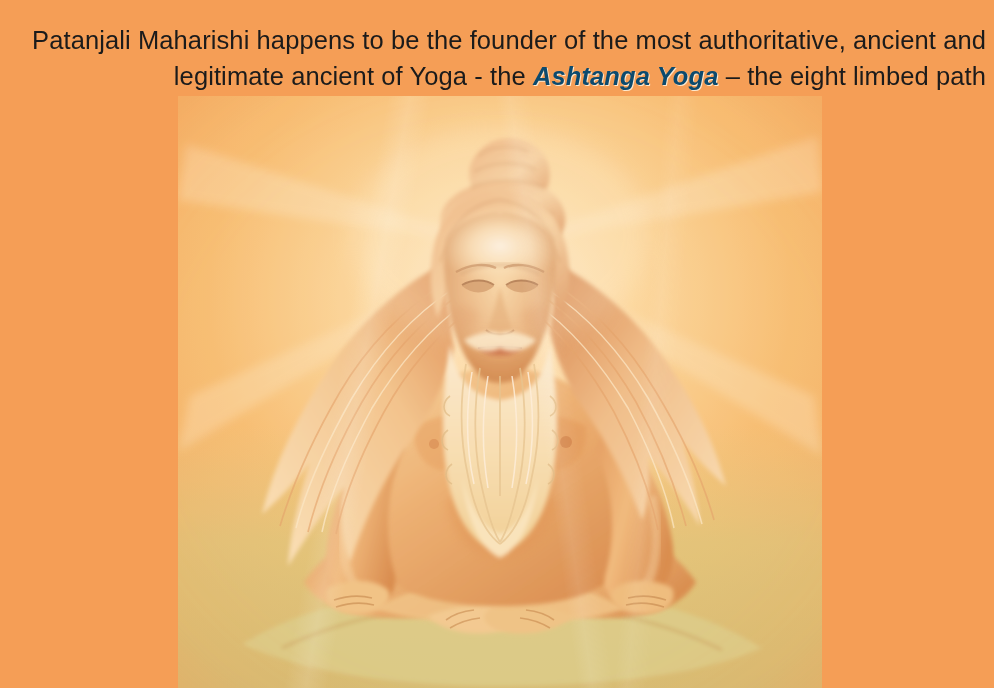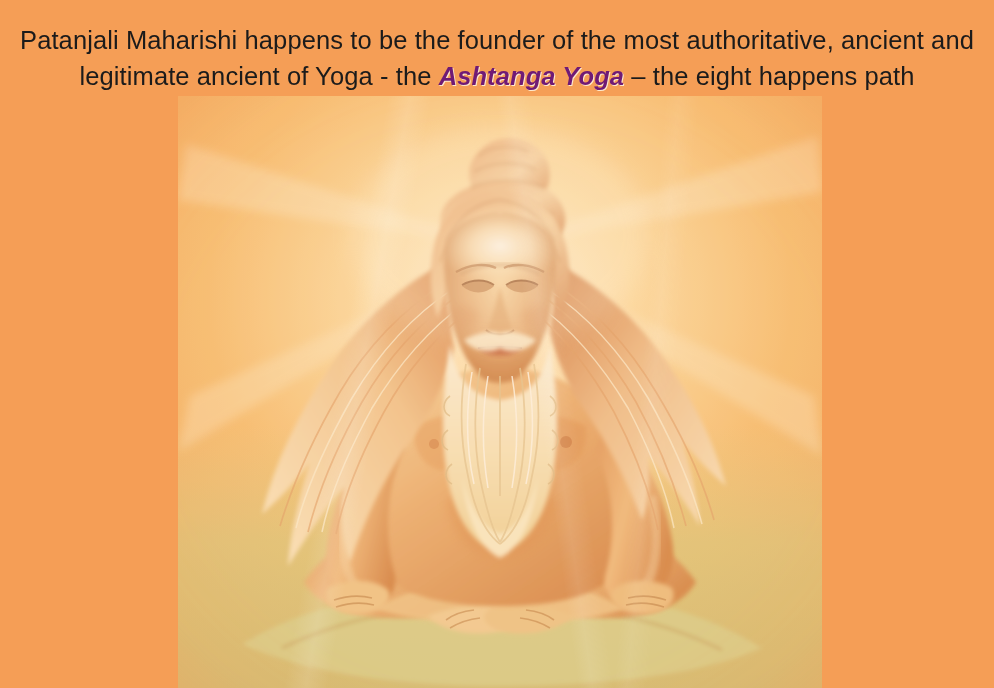--- a/index.html
+++ b/index.html
@@ -18,21 +18,21 @@
     overflow: hidden;
     background: #f59e56;
   }
 
   
   #caption {
     position: absolute;
     left: 0;
     top: 22px;
     width: 994px;
-    text-align: center;
+    text-align: right;
     line-height: 36px;
     font-size: 25.5px;
     color: #1b1b1b;
     letter-spacing: 0.1px;
     z-index: 40;
     padding: 0 8px;
     box-sizing: border-box;
   }
   #caption .em {
     color: #9e1b16;
@@ -74,21 +74,21 @@
       linear-gradient(95deg,  rgba(255,255,255,0.00) 70%, rgba(255,255,255,0.22) 72%, rgba(255,255,255,0.00) 75%);
   }
 </style>
 </head>
 <body>
 
 <div id="slide" style="background: rgb(245, 158, 86);">
 
   <div id="caption" style="color: rgb(27, 27, 27);">
     <span>Patanjali Maharishi happens to be the founder of the most authoritative, ancient and</span><br>
-    <span>legitimate ancient of Yoga - the </span><span class="em" style="color: #701a75;">Ashtanga Yoga</span><span> – the eight happens path</span>
+    <span>legitimate ancient of Yoga - the </span><span class="em" style="color: #0c4a6e;">Ashtanga Yoga</span><span> – the eight limbed path</span>
   </div>
 
   <div id="painting">
     <svg viewBox="0 0 644 592" preserveAspectRatio="xMidYMid slice" aria-hidden="true">
       <defs>
 
         <radialGradient id="gBack" cx="50%" cy="34%" r="78%">
           <stop offset="0%" stop-color="#fff4dd"></stop>
           <stop offset="26%" stop-color="#fde0ab"></stop>
           <stop offset="58%" stop-color="#f7c278"></stop>

